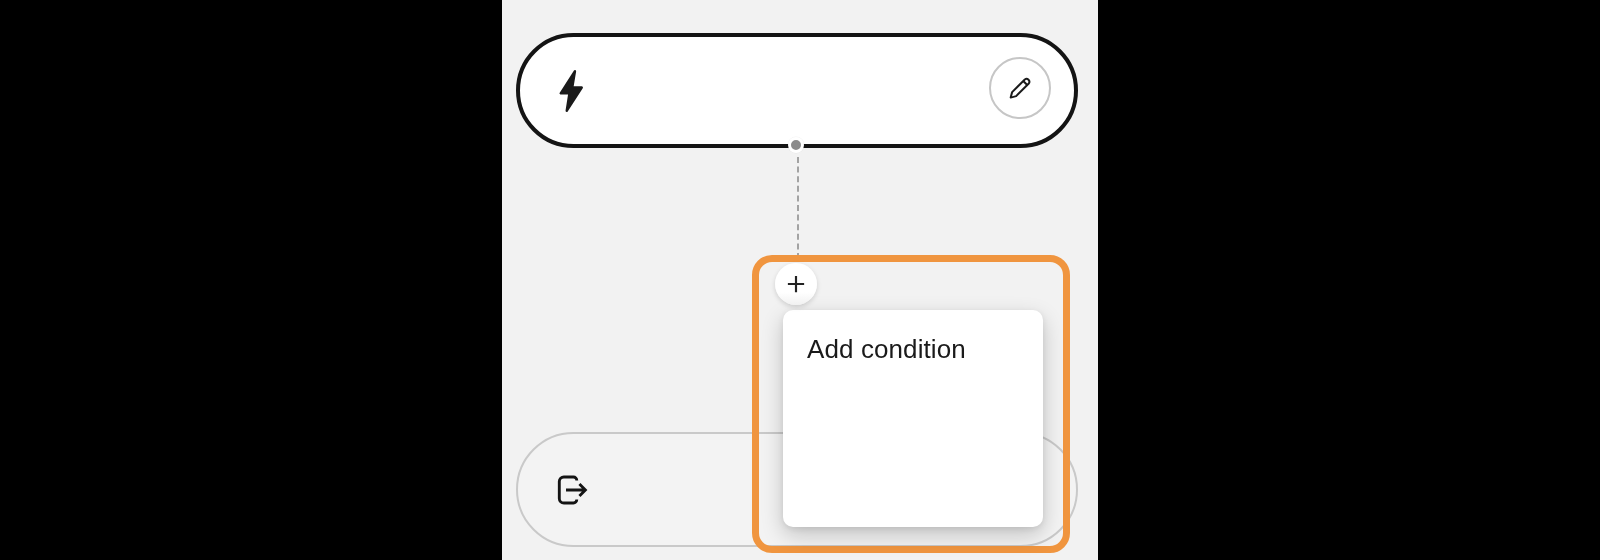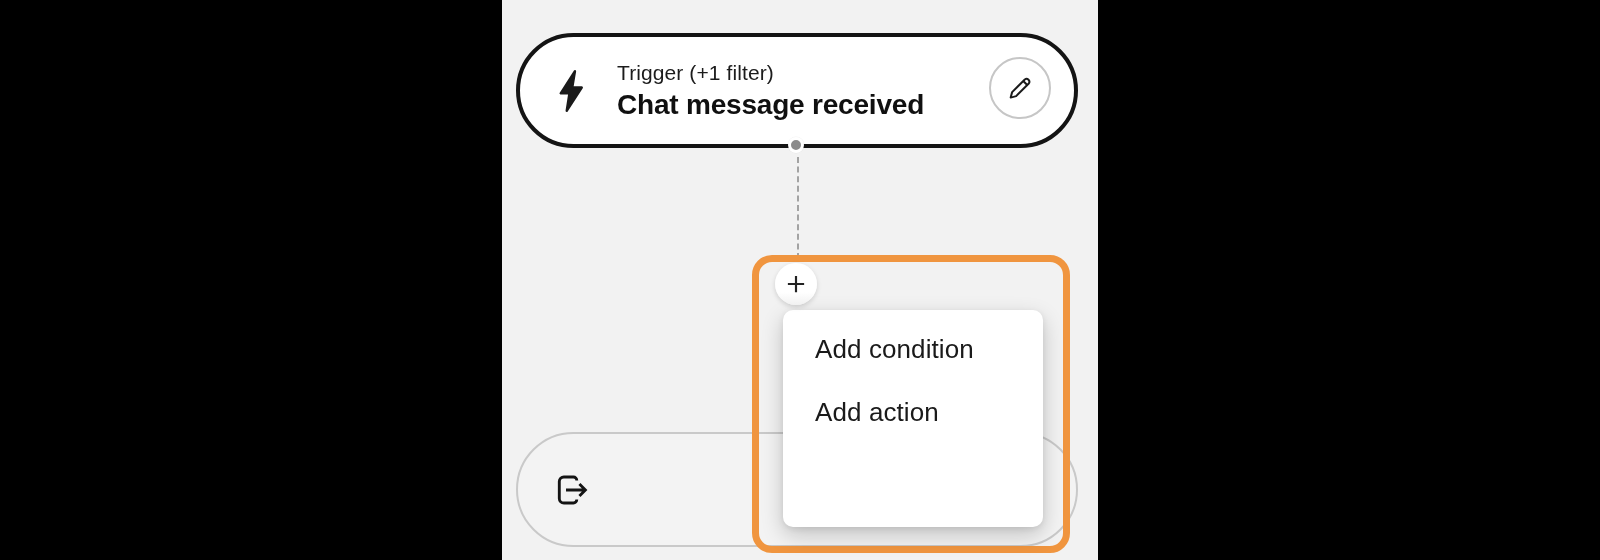--- a/index.html
+++ b/index.html
@@ -108,21 +108,21 @@
     width: 260px; height: 217px;
     background: #ffffff;
     border-radius: 10px;
     box-shadow: 0 8px 22px rgba(0,0,0,0.20), 0 2px 6px rgba(0,0,0,0.08);
     z-index: 3;
     padding: 8px 0 14px 0;
   }
   .menu-item {
     height: 63px;
     display: flex; align-items: center;
-    padding-left: 32px;
+    padding-left: 24px;
     font-size: 26px; color: #1a1a1a;
     letter-spacing: 0.1px;
     cursor: pointer;
   }
 
   svg { display: block; }
 </style>
 </head>
 <body>
 
@@ -144,24 +144,20 @@
     <div class="connector-line"></div>
 
     <div class="selection-box"></div>
 
     <div class="pill trigger-node">
       <span class="node-icon">
         <svg width="38" height="48" viewBox="0 0 24 30" fill="#1a1a1a" stroke="#1a1a1a" stroke-width="1.5" stroke-linejoin="round">
           <path d="M14.5 2.5 L5.5 16.5 H11 L9.3 27.5 L18.8 12.8 H12.8 Z"></path>
         </svg>
       </span>
-      <div class="node-text">
-        <div class="node-type">Trigger (+1 filter)</div>
-        <div class="node-title">Chat message received</div>
-      </div>
       <button class="edit-btn">
         <span>
           <svg width="32" height="32" viewBox="0 0 24 24" fill="none" stroke="#1b1b1b" stroke-width="1.5" stroke-linejoin="round">
             <path d="M5 19.2 L6.1 15.1 L15.6 5.6 A2.15 2.15 0 0 1 18.6 8.6 L9.1 18.1 L5 19.2 Z"></path>
             <path d="M14.4 6.8 L17.4 9.8"></path>
           </svg>
         </span>
       </button>
     </div>
 
@@ -170,17 +166,16 @@
     <button class="plus-btn">
       <span>
         <svg width="26" height="26" viewBox="0 0 24 24" fill="none" stroke="#222222" stroke-width="2">
           <path d="M12 4.5 V19.5 M4.5 12 H19.5"></path>
         </svg>
       </span>
     </button>
 
     <div class="add-menu">
       <div class="menu-item">Add condition</div>
-      <div class="menu-item">Add action</div>
     </div>
 
   </div>
 </div>
 
 </body></html>

